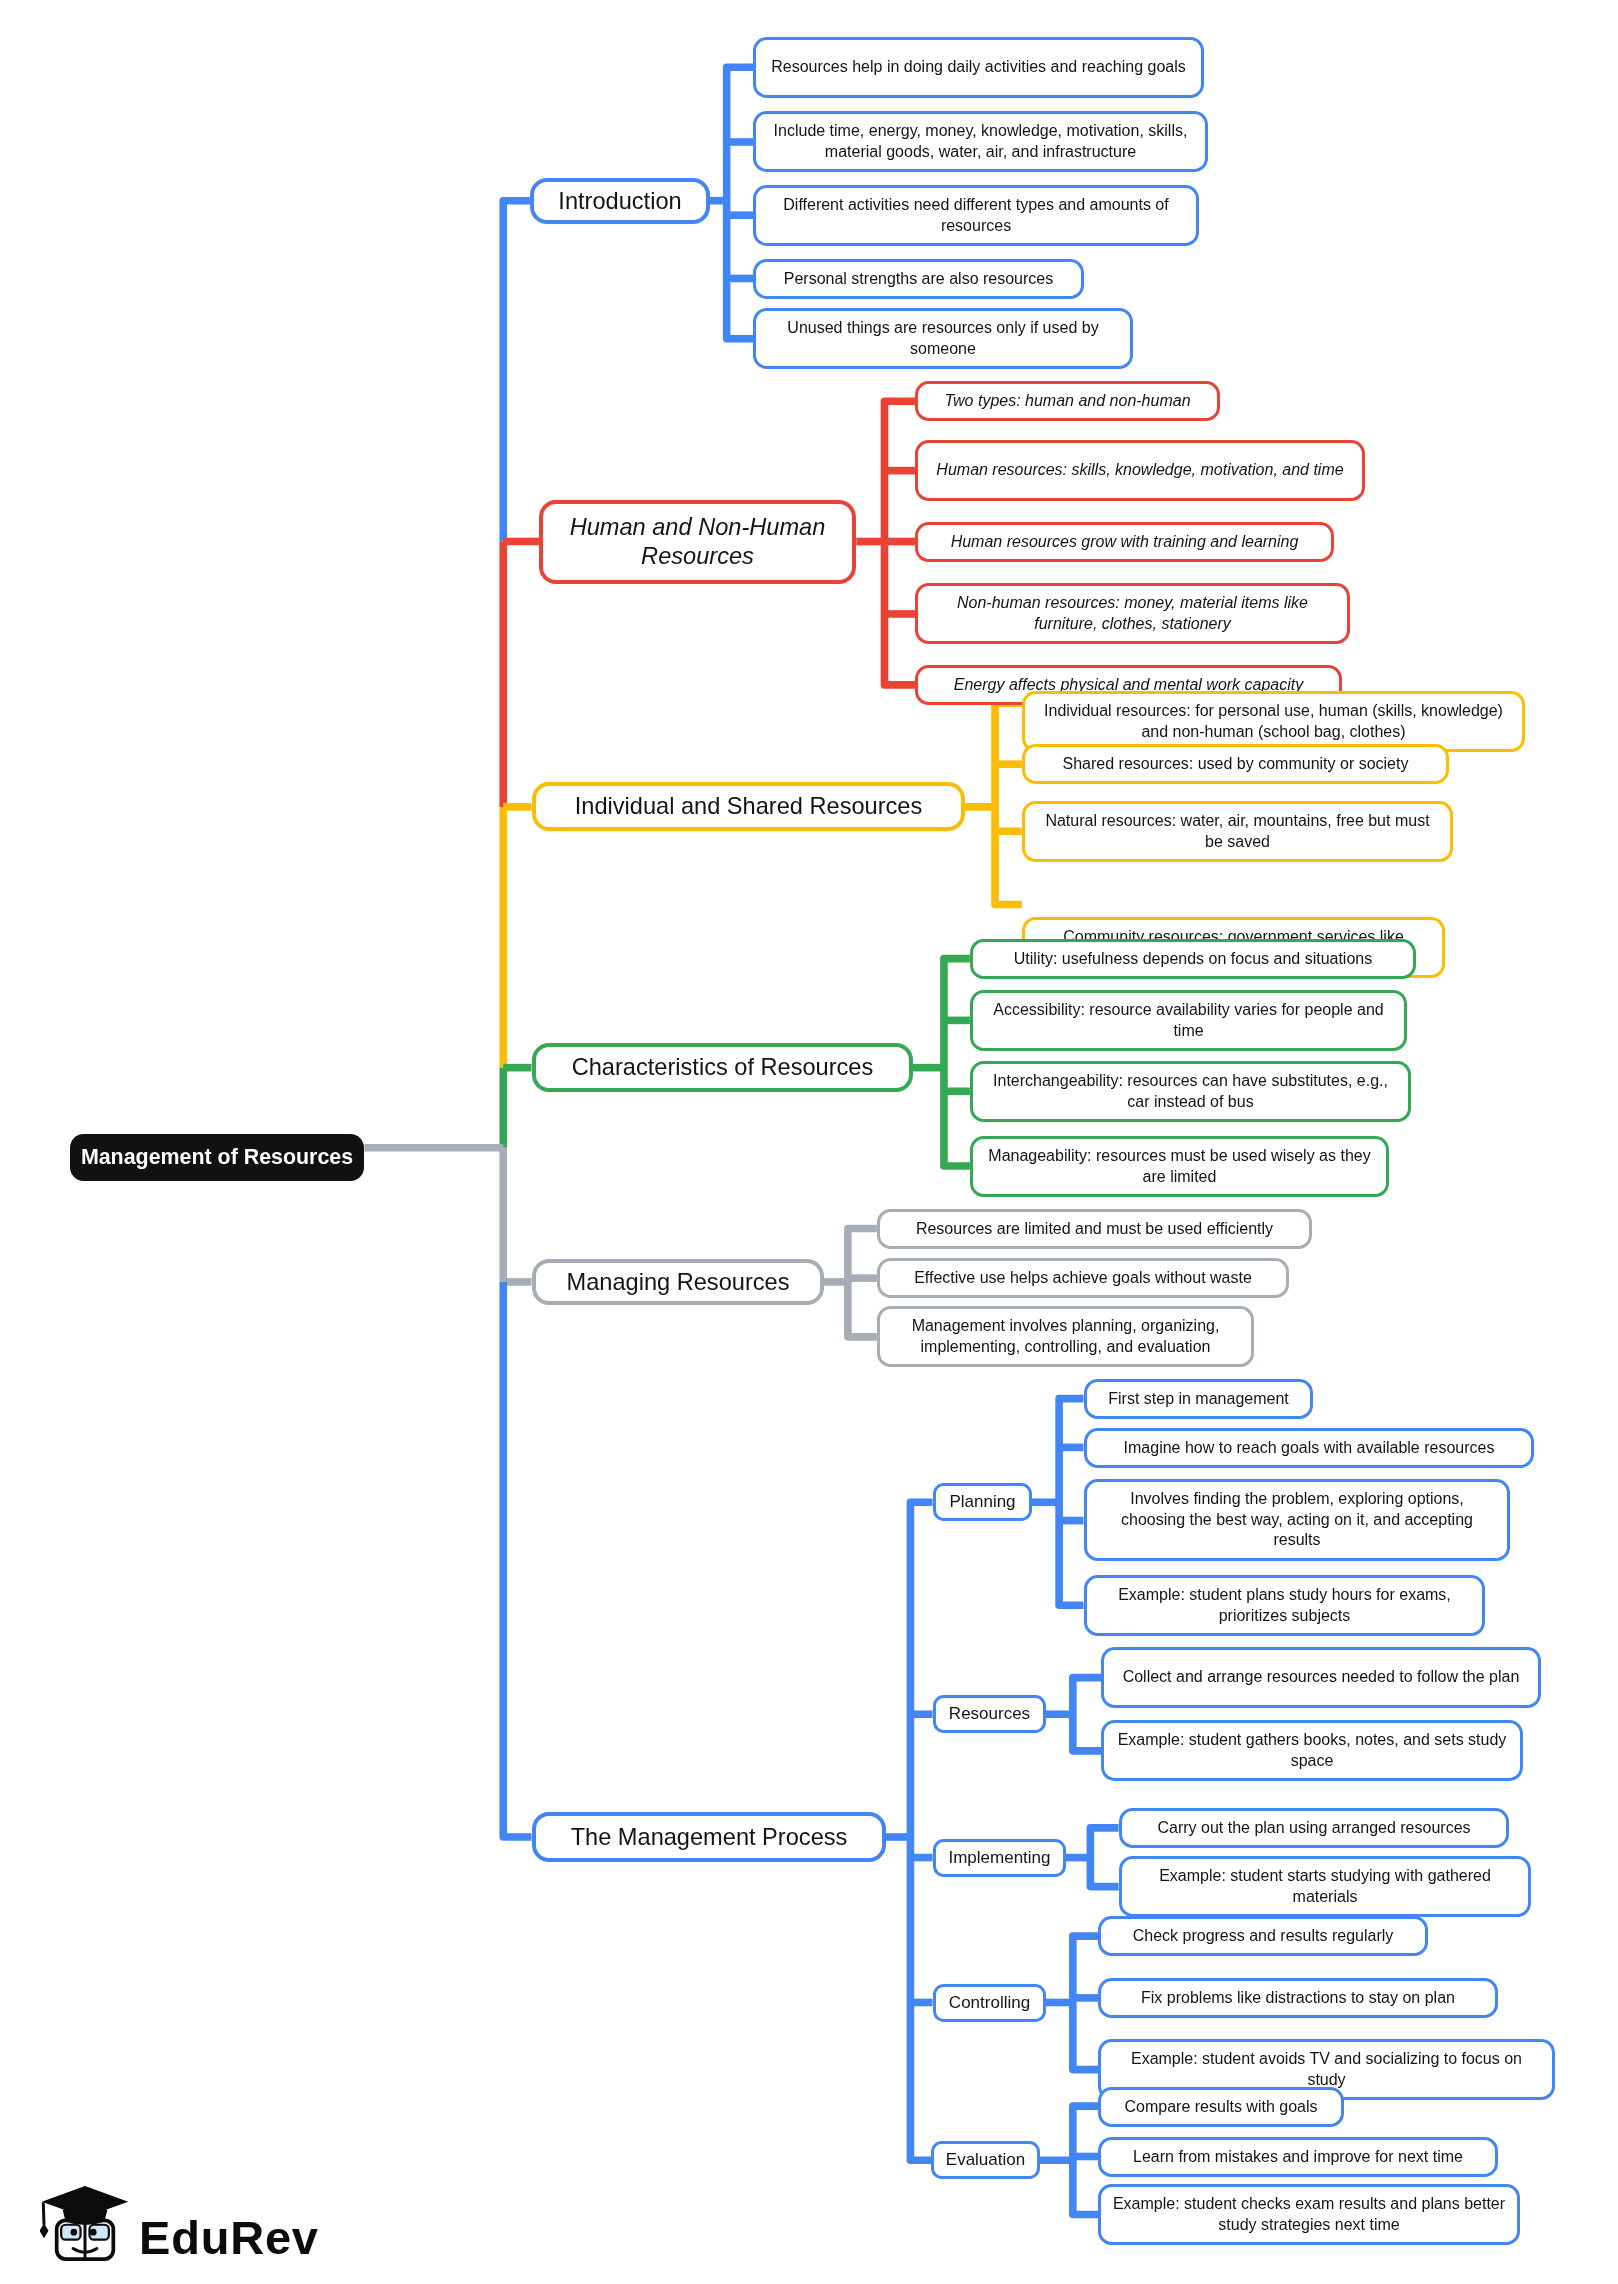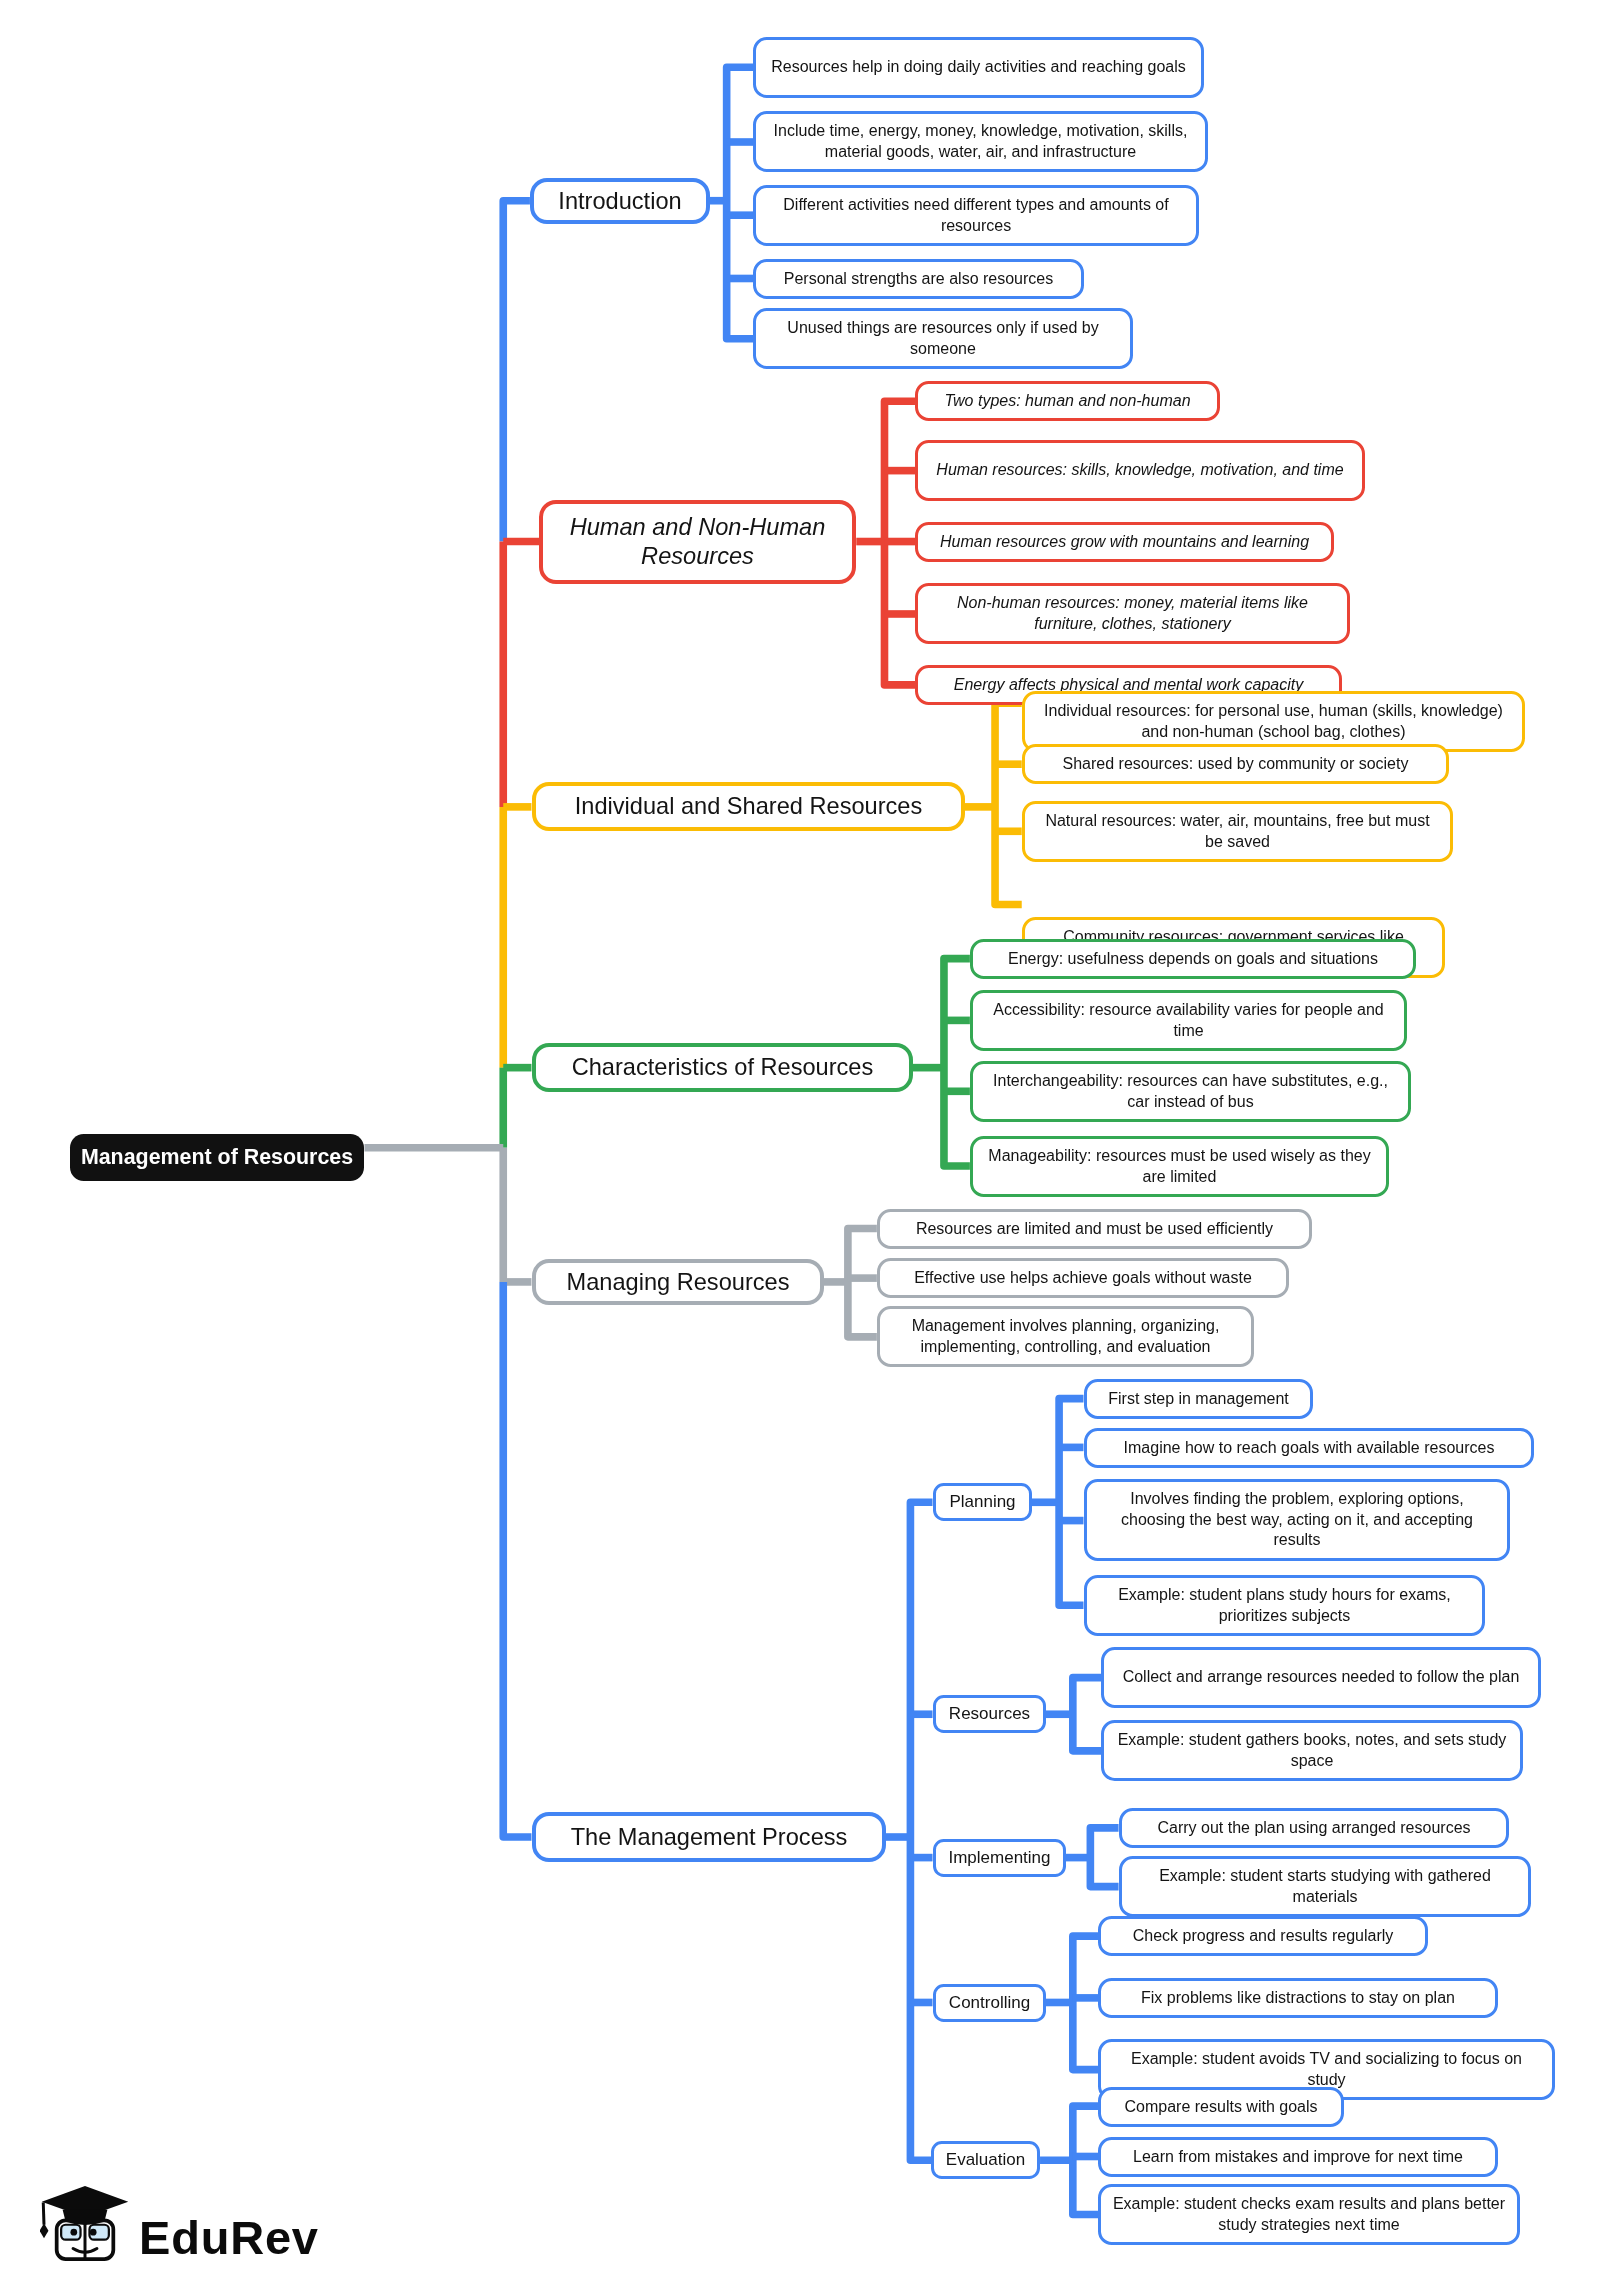--- a/index.html
+++ b/index.html
@@ -113,32 +113,32 @@
 <div class="node branch b" style="left:530px;top:178px;width:180px;height:46px">Introduction</div>
 <div class="node leaf b" style="left:753px;top:37px;width:451px;height:61px">Resources help in doing daily activities and reaching goals</div>
 <div class="node leaf b" style="left:753px;top:111px;width:455px;height:61px">Include time, energy, money, knowledge, motivation, skills, material goods, water, air, and infrastructure</div>
 <div class="node leaf b" style="left:753px;top:185px;width:446px;height:61px">Different activities need different types and amounts of resources</div>
 <div class="node leaf b" style="left:753px;top:259px;width:331px;height:40px">Personal strengths are also resources</div>
 <div class="node leaf b" style="left:753px;top:308px;width:380px;height:61px">Unused things are resources only if used by someone</div>
 
 <div class="node branch r" style="left:539px;top:500px;width:317px;height:84px">Human and Non-Human Resources</div>
 <div class="node leaf r" style="left:915px;top:381px;width:305px;height:40px">Two types: human and non-human</div>
 <div class="node leaf r" style="left:915px;top:440px;width:450px;height:61px">Human resources: skills, knowledge, motivation, and time</div>
-<div class="node leaf r" style="left:915px;top:522px;width:419px;height:40px">Human resources grow with mountains and learning</div>
+<div class="node leaf r" style="left:915px;top:522px;width:419px;height:40px">Human resources grow with training and learning</div>
 <div class="node leaf r" style="left:915px;top:583px;width:435px;height:61px">Non-human resources: money, material items like furniture, clothes, stationery</div>
 <div class="node leaf r" style="left:915px;top:665px;width:427px;height:40px">Energy affects physical and mental work capacity</div>
 
 <div class="node branch y" style="left:532px;top:782px;width:433px;height:49px">Individual and Shared Resources</div>
 <div class="node leaf y" style="left:1022px;top:691px;width:503px;height:61px">Individual resources: for personal use, human (skills, knowledge) and non-human (school bag, clothes)</div>
 <div class="node leaf y" style="left:1022px;top:744px;width:427px;height:40px">Shared resources: used by community or society</div>
 <div class="node leaf y" style="left:1022px;top:801px;width:431px;height:61px">Natural resources: water, air, mountains, free but must be saved</div>
 <div class="node leaf y" style="left:1022px;top:917px;width:423px;height:61px">Community resources: government services like hospitals, roads, parks</div>
 
 <div class="node branch g" style="left:532px;top:1043px;width:381px;height:49px">Characteristics of Resources</div>
-<div class="node leaf g" style="left:970px;top:939px;width:446px;height:40px">Energy: usefulness depends on goals and situations</div>
+<div class="node leaf g" style="left:970px;top:939px;width:446px;height:40px">Utility: usefulness depends on focus and situations</div>
 <div class="node leaf g" style="left:970px;top:990px;width:437px;height:61px">Accessibility: resource availability varies for people and time</div>
 <div class="node leaf g" style="left:970px;top:1061px;width:441px;height:61px">Interchangeability: resources can have substitutes, e.g., car instead of bus</div>
 <div class="node leaf g" style="left:970px;top:1136px;width:419px;height:61px">Manageability: resources must be used wisely as they are limited</div>
 
 <div class="node branch gr" style="left:532px;top:1259px;width:292px;height:46px">Managing Resources</div>
 <div class="node leaf gr" style="left:877px;top:1209px;width:435px;height:40px">Resources are limited and must be used efficiently</div>
 <div class="node leaf gr" style="left:877px;top:1258px;width:412px;height:40px">Effective use helps achieve goals without waste</div>
 <div class="node leaf gr" style="left:877px;top:1306px;width:377px;height:61px">Management involves planning, organizing, implementing, controlling, and evaluation</div>
 
 <div class="node branch b" style="left:532px;top:1812px;width:354px;height:50px">The Management Process</div>

